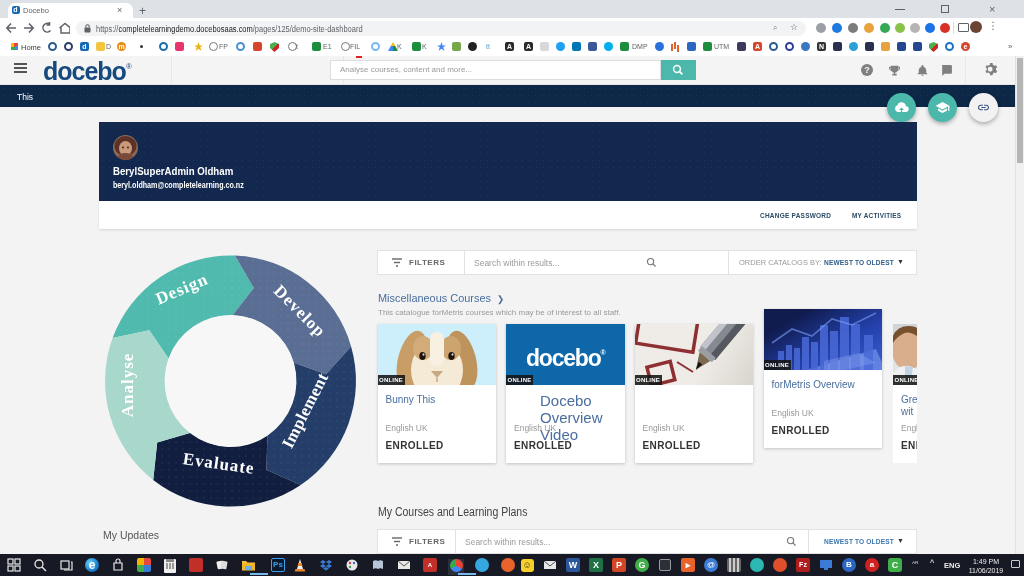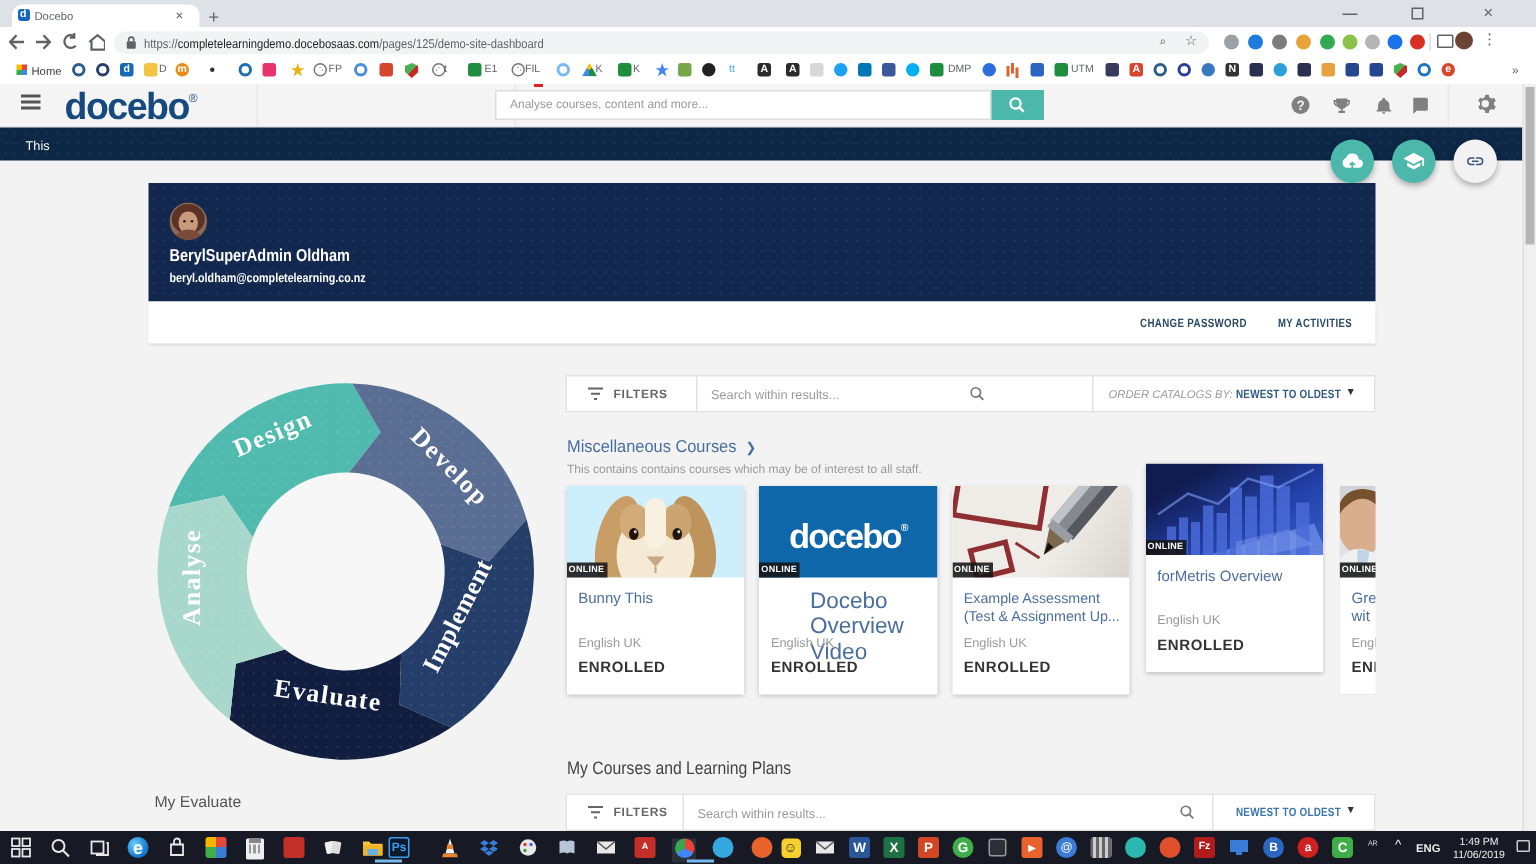--- a/index.html
+++ b/index.html
@@ -198,44 +198,44 @@
   <circle cx="230.5" cy="381" r="126" fill="url(#dots)"></circle>
   <circle cx="230.5" cy="381" r="65.5" fill="#f7f7f7"></circle>
   <g fill="#fff" font-family="Liberation Serif, serif" font-size="17px" font-weight="bold" letter-spacing="1">
     <text x="184" y="294" text-anchor="middle" transform="rotate(-23 184 294)">Design</text>
     <text x="296" y="315" text-anchor="middle" transform="rotate(45 296 315)">Develop</text>
     <text x="310" y="413" text-anchor="middle" letter-spacing=".3" transform="rotate(-63 310 413)">Implement</text>
     <text x="218" y="469" text-anchor="middle" transform="rotate(8 218 469)">Evaluate</text>
     <text x="133" y="385" text-anchor="middle" transform="rotate(-90 133 385)">Analyse</text>
   </g>
 </svg>
-<div class="abs" style="left:103px;top:529px;font-size:10.5px;color:#555;">My Evaluate</div>
+<div class="abs" style="left:103px;top:529px;font-size:10.5px;color:#555;">My Updates</div>
 
 <div class="abs" style="left:377px;top:250px;width:540px;height:25px;background:#fff;border:1px solid #e2e2e2;"></div>
 <svg class="abs" style="left:391px;top:257px;" width="12" height="11" viewBox="0 0 12 11">
     <g stroke="#666" stroke-width="1.4">
       <line x1="1" y1="2" x2="11" y2="2"></line>
       <line x1="3" y1="5.5" x2="9" y2="5.5"></line>
       <line x1="5" y1="9" x2="7" y2="9"></line>
     </g>
   </svg>
 <div class="abs" style="left:409px;top:258px;font-size:8px;font-weight:bold;color:#666;letter-spacing:.5px;">FILTERS</div>
 <div class="abs" style="left:464px;top:250px;width:1px;height:25px;background:#e2e2e2;"></div>
 <div class="abs" style="left:474px;top:258px;font-size:8.5px;color:#9a9a9a;">Search within results...</div>
 <svg class="abs" style="left:646px;top:257px;" width="11" height="11" viewBox="0 0 12 12">
     <circle cx="5" cy="5" r="3.4" fill="none" stroke="#777" stroke-width="1.2"></circle>
     <line x1="7.5" y1="7.5" x2="10.4" y2="10.4" stroke="#777" stroke-width="1.3"></line>
   </svg>
 <div class="abs" style="left:728px;top:250px;width:1px;height:25px;background:#e2e2e2;"></div>
-<div class="abs" style="left:739px;top:258px;font-size:7.5px;color:#999;font-style:italic;">ORDER CATALOGS BY:</div>
+<div class="abs" style="left:739px;top:258px;font-size:7.5px;color:#999;">ORDER CATALOGS BY:</div>
 <div class="abs" style="left:824px;top:258px;font-size:8px;font-weight:bold;color:#2f5a87;letter-spacing:.2px;transform:scaleX(.82);transform-origin:left;">NEWEST TO OLDEST</div>
 <div class="abs" style="left:897px;top:258px;font-size:7px;color:#333;">▼</div>
 
 <div class="abs" style="left:378px;top:292px;font-size:11.5px;color:#4a6e9e;transform:scaleX(.95);transform-origin:left;">Miscellaneous Courses&nbsp;&nbsp;<span style="font-size:9px;">❯</span></div>
-<div class="abs" style="left:378px;top:308px;font-size:8px;color:#9a9a9a;">This contains contains courses which may be of interest to all staff.</div>
+<div class="abs" style="left:378px;top:308px;font-size:8px;color:#9a9a9a;">This catalogue forMetris courses which may be of interest to all staff.</div>
 
 <div class="abs" style="left:377.5px;top:324px;width:118.5px;height:139px;background:#fff;box-shadow:0 1px 3px rgba(0,0,0,.2);overflow:hidden;">
 <div class="abs" style="left:0;top:0;width:100%;height:61px;background:#cdeefb;overflow:hidden;">
 <svg width="119" height="61" viewBox="0 0 119 61">
 <ellipse cx="34" cy="36" rx="14" ry="30" fill="#c89e66" transform="rotate(14 34 36)"></ellipse>
 <ellipse cx="84" cy="36" rx="14" ry="30" fill="#bf945c" transform="rotate(-14 84 36)"></ellipse>
 <ellipse cx="59" cy="46" rx="26" ry="30" fill="#f5ead6"></ellipse>
 <path d="M44 18 Q59 8 74 18 L74 34 Q59 26 44 34 Z" fill="#e8d4b4"></path>
 <ellipse cx="45" cy="24" rx="10" ry="12" fill="#d2ab79"></ellipse>
 <ellipse cx="73" cy="24" rx="10" ry="12" fill="#cca470"></ellipse>
@@ -268,21 +268,20 @@
 <g transform="rotate(40 75 25)">
           <rect x="66" y="-40" width="20" height="70" fill="#86898f"></rect>
           <rect x="66" y="-40" width="6" height="70" fill="#c0c4ca"></rect>
           <rect x="79" y="-40" width="7" height="70" fill="#55585e"></rect>
           <rect x="67" y="28" width="18" height="6" fill="#9a9ea4"></rect>
           <path d="M69 34 L83 34 L77.5 50 Z" fill="#7a6a50"></path>
           <path d="M74.5 42 L79 42 L77.5 50 Z" fill="#14110d"></path>
         </g>
 </svg></div>
 <div class="abs" style="left:0;top:51px;width:27px;height:10px;background:rgba(20,20,20,.88);color:#fff;font-size:6px;font-weight:bold;text-align:center;line-height:10px;letter-spacing:.2px;">ONLINE</div>
-<div class="abs" style="left:8px;top:70px;font-size:9.5px;color:#4a6e9e;line-height:11.5px;white-space:nowrap;">Example Assessment<br>(Test &amp; Assignment Up...</div>
 <div class="abs" style="left:8px;top:99px;font-size:8.5px;color:#999;">English UK</div>
 <div class="abs" style="left:8px;top:116px;font-size:10px;font-weight:bold;color:#333;letter-spacing:.4px;">ENROLLED</div>
 </div>
 <div class="abs" style="left:763.5px;top:309px;width:118.5px;height:139px;background:#fff;box-shadow:0 1px 3px rgba(0,0,0,.2);overflow:hidden;">
 <div class="abs" style="left:0;top:0;width:100%;height:61px;background:linear-gradient(150deg,#101b4e 20%,#2340a8 60%,#3c5ed0);overflow:hidden;">
 <svg width="119" height="61" viewBox="0 0 119 61">
 <polygon points="42,61 112,40 119,56 119,61" fill="#6f8fe8" opacity=".75"></polygon>
 <g fill="#4a6ad8" opacity=".85">
 <rect x="14" y="42" width="6" height="19"></rect>
           <rect x="22" y="36" width="6" height="25"></rect>
@@ -382,21 +381,21 @@
       <g>
         <rect x="2" y="3" width="6" height="8" rx="1" fill="#f0f0f0" transform="rotate(-12 5 7)"></rect>
         <rect x="6" y="3" width="6" height="8" rx="1" fill="#ddd" transform="rotate(10 9 7)"></rect>
       </g>
     </svg></div>
 <div class="abs" style="left:240px;top:557px;width:16px;height:16px;"><svg width="15" height="14" viewBox="0 0 15 14" style="margin:1px 0.5px;">
       <path d="M1 3 h4 l1.5 1.5 H14 v8 H1 z" fill="#f9c23c"></path>
       <path d="M1 5.5 H14 v6.5 H1 z" fill="#f0b429"></path>
       <rect x="4" y="8" width="7" height="4" fill="#6ab0e8"></rect>
     </svg></div>
-<div class="abs" style="left:258px;top:557px;width:16px;height:16px;">
+<div class="abs" style="left:270px;top:557px;width:16px;height:16px;">
     <div style="width:14px;height:14px;margin:1px;background:#0a1a2a;border:1px solid #3ba0f2;border-radius:2px;color:#3ba0f2;font-size:8px;font-weight:bold;text-align:center;line-height:12px;">Ps</div>
   </div>
 <div class="abs" style="left:292px;top:557px;width:16px;height:16px;"><svg width="14" height="14" viewBox="0 0 14 14" style="margin:1px;">
       <path d="M7 1 L10 11 H4 Z" fill="#f0f0f0"></path>
       <path d="M5.2 5 h3.6 L9.3 8 H4.7 Z" fill="#e8842c"></path>
       <path d="M2.5 11 h9 l.8 2.5 h-10.6 z" fill="#e8842c"></path>
     </svg></div>
 <div class="abs" style="left:318px;top:557px;width:16px;height:16px;"><svg width="14" height="14" viewBox="0 0 14 14" style="margin:1px;">
       <path d="M4 2 L7 4 L4 6 L1 4 Z M10 2 L13 4 L10 6 L7 4 Z M4 6 L7 8 L4 10 L1 8 Z M10 6 L13 8 L10 10 L7 8 Z M4 10.5 L7 12.5 L10 10.5 L7 9 Z" fill="#3a7bd5"></path>
     </svg></div>

